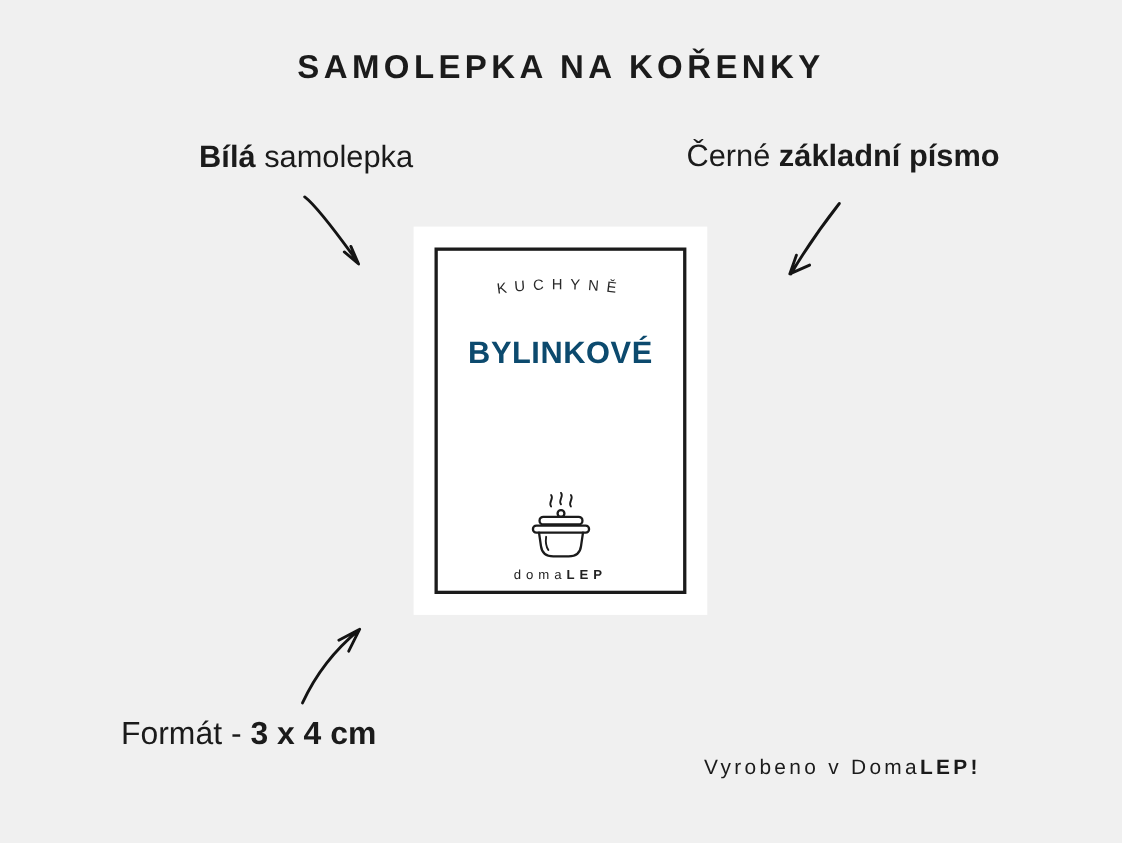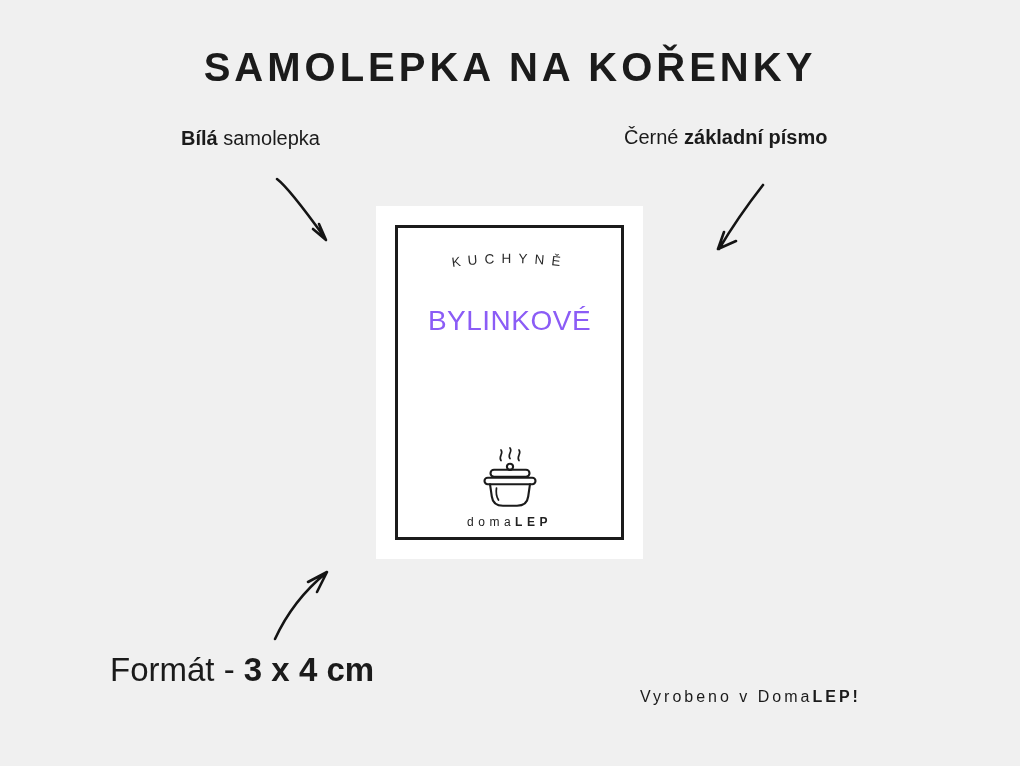--- a/index.html
+++ b/index.html
@@ -9,54 +9,54 @@
     font-family:"Liberation Sans", sans-serif;
     color:#1b1b1b;
     position:relative;
     overflow:hidden;
   }
   .canvas{position:absolute;inset:0;}
 
   .page-title{
     position:absolute;top:45px;left:0;width:100%;
     text-align:center;
-    font-size:40px;font-weight:800;letter-spacing:4px;
+    font-size:30px;font-weight:800;letter-spacing:4px;
     margin:0;
   }
 
-  .ann{position:absolute;font-size:20px;white-space:nowrap;}
+  .ann{position:absolute;font-size:28px;white-space:nowrap;}
   .ann b{font-weight:700;}
   .ann-left{top:127px;left:181px;}
   .ann-right{top:126px;left:624px;text-align:center;}
-  .ann-format{top:651px;left:110px;font-size:33px;}
+  .ann-format{top:651px;left:110px;font-size:29px;}
 
   .footer-note{
     position:absolute;top:688px;left:640px;
-    font-size:16px;letter-spacing:3px;white-space:nowrap;
+    font-size:19px;letter-spacing:3px;white-space:nowrap;
   }
   .footer-note b{font-weight:700;}
 
   
   .sticker{
     position:absolute;left:376px;top:206px;width:267px;height:353px;
     background:#ffffff;
   }
   .sticker-frame{
     position:absolute;left:19px;top:19px;right:19px;bottom:19px;
     border:3px solid #1b1b1b;
   }
   .arc-svg{position:absolute;top:12px;left:0;width:100%;height:46px;}
   .arc-svg textPath, .arc-svg text{
     font-family:"Liberation Sans", sans-serif;
     font-size:13.5px;font-weight:500;letter-spacing:7px;fill:#2a2a2a;
   }
   .sticker-title{
     position:absolute;top:74px;left:0;width:100%;
-    text-align:center;font-size:28px;font-weight:400;
-    letter-spacing:0.5px;line-height:38px;color:#8b5cf6;
+    text-align:center;font-size:28px;font-weight:700;
+    letter-spacing:0.5px;line-height:38px;color:#0c4a6e;
   }
   .pot-svg{position:absolute;top:219px;left:50%;transform:translateX(-50%);}
   .brand{
     position:absolute;top:287px;left:0;width:100%;text-align:center;
     font-size:12px;letter-spacing:4.5px;color:#222;
   }
   .brand b{font-weight:700;}
 
   
   .arrows-svg{position:absolute;inset:0;width:100%;height:100%;}

